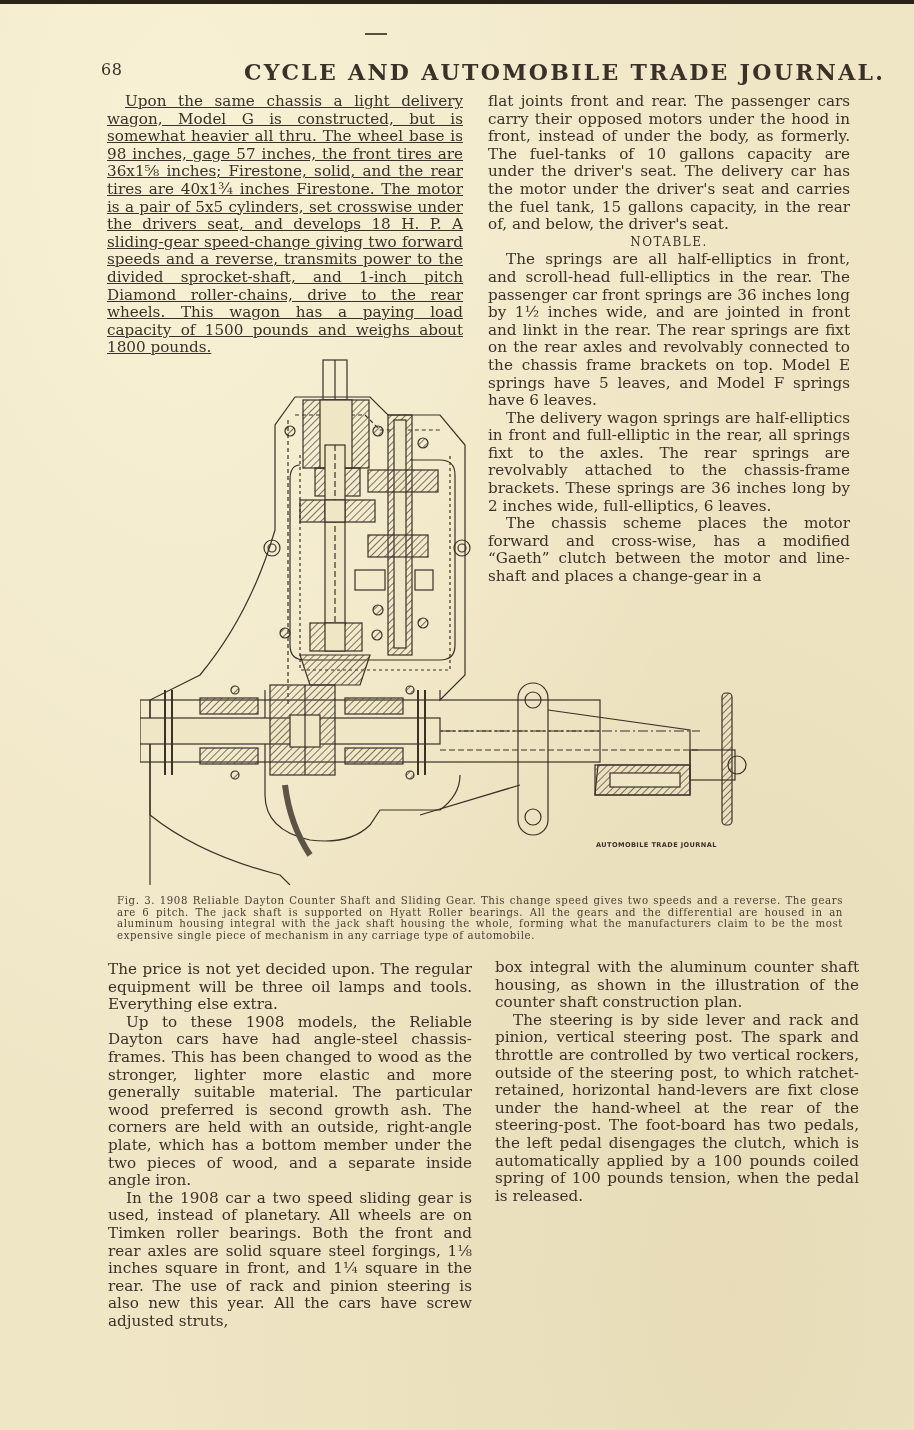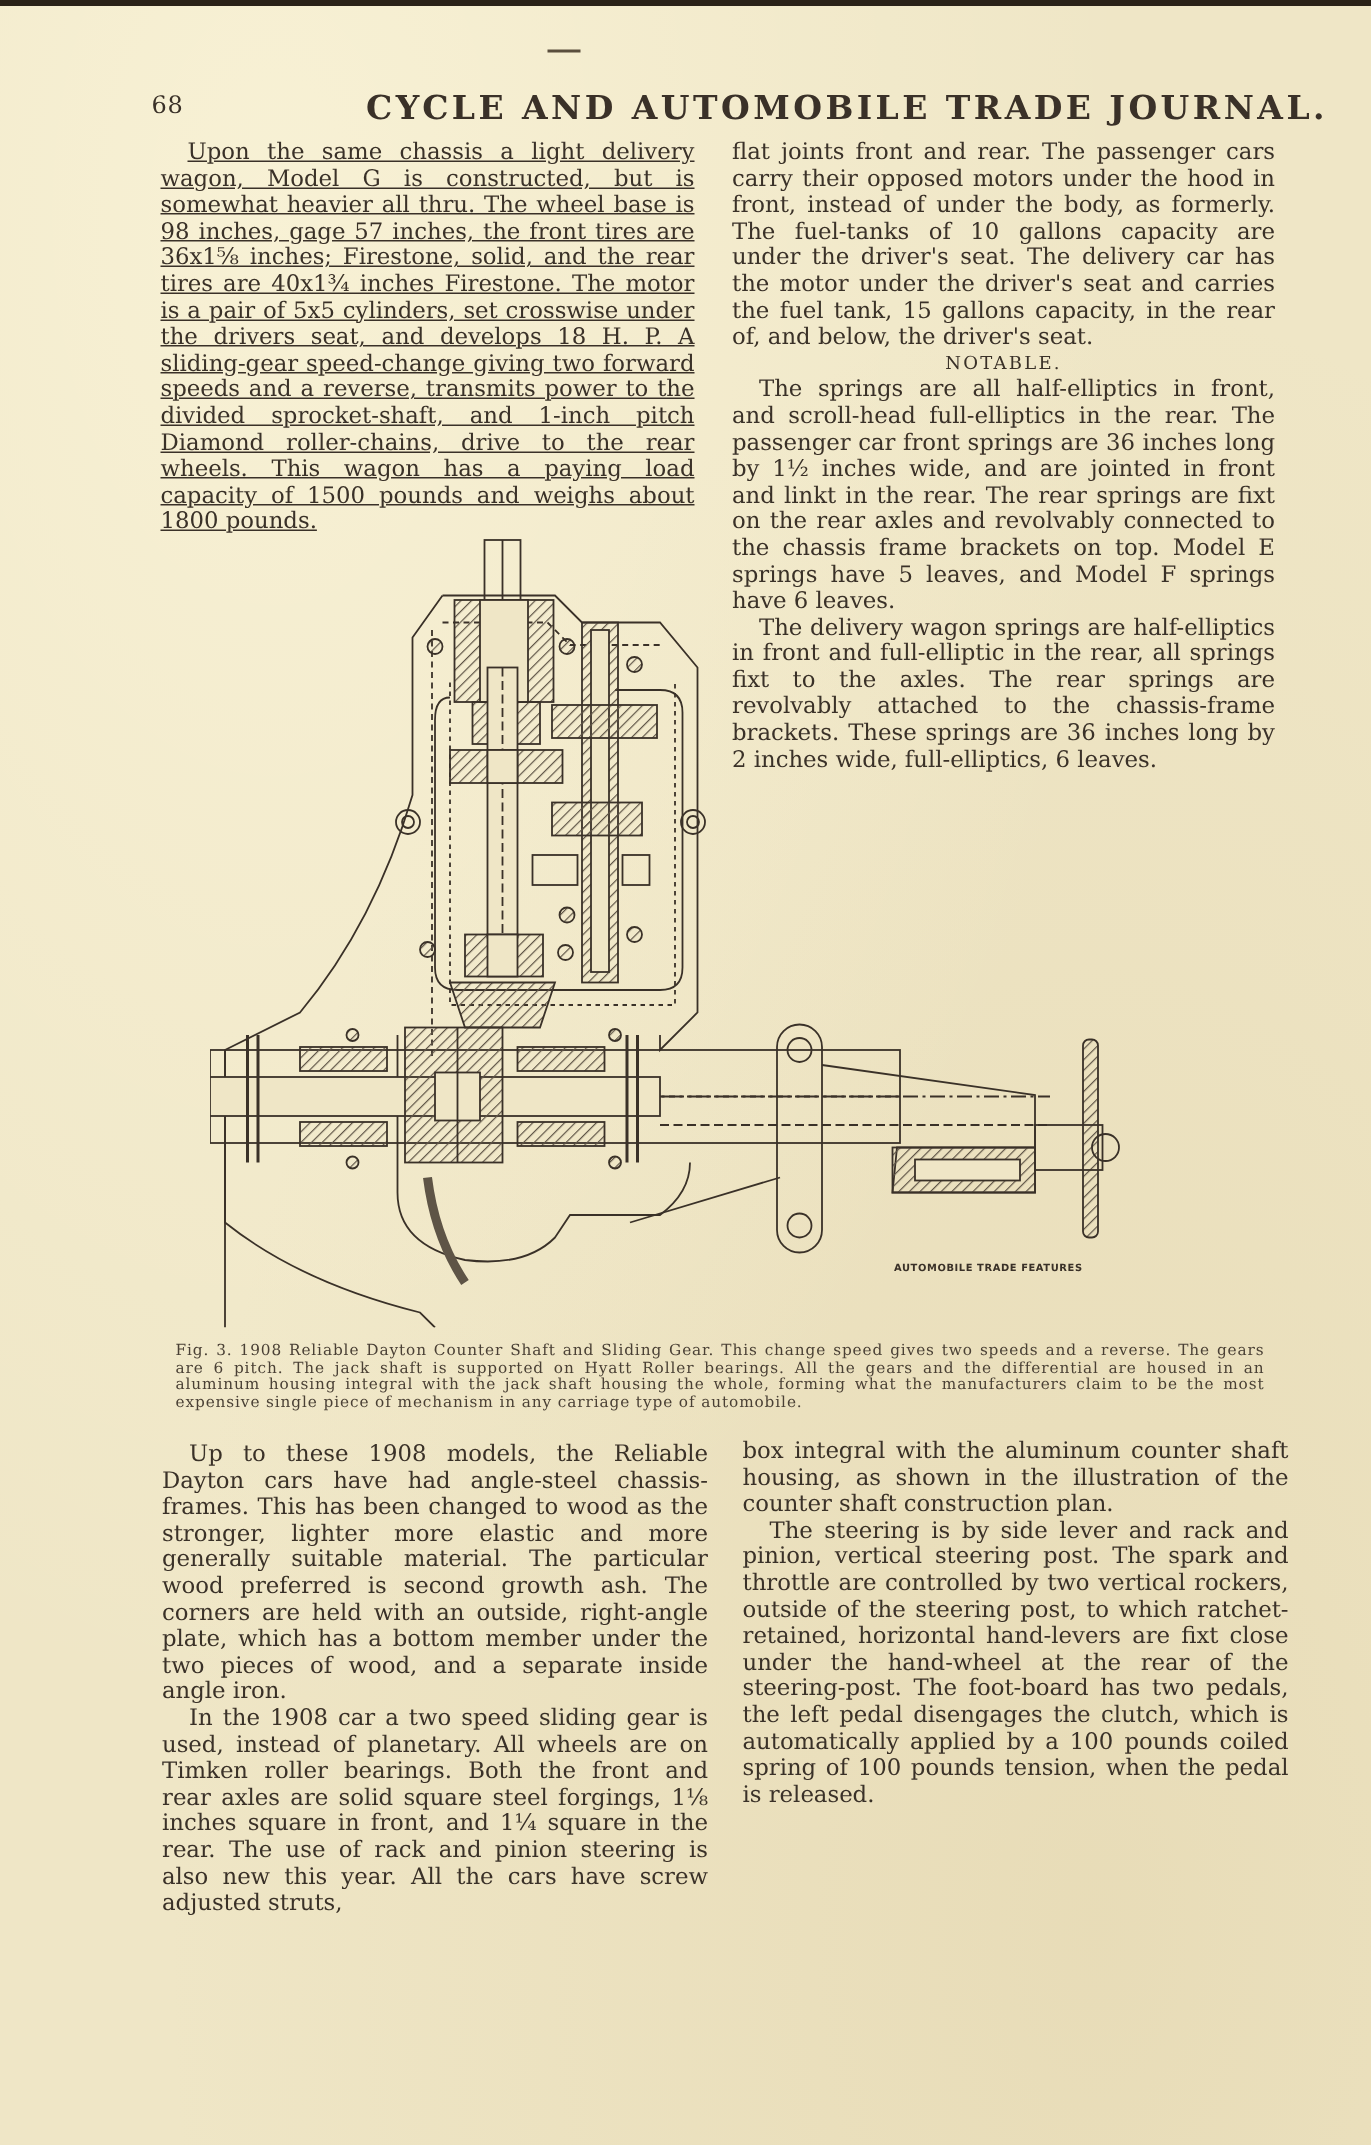--- a/index.html
+++ b/index.html
@@ -42,20 +42,21 @@
 
 <div class="col" id="col-top-left">
   <p class="last">Upon the same chassis a light delivery wagon, Model G is constructed, but is somewhat heavier all thru. The wheel base is 98 inches, gage 57 inches, the front tires are 36x1⅝ inches; Firestone, solid, and the rear tires are 40x1¾ inches Firestone. The motor is a pair of 5x5 cylinders, set crosswise under the drivers seat, and develops 18 H. P. A sliding-gear speed-change giving two forward speeds and a reverse, transmits power to the divided sprocket-shaft, and 1-inch pitch Diamond roller-chains, drive to the rear wheels. This wagon has a paying load capacity of 1500 pounds and weighs about 1800 pounds.</p>
 </div>
 
 <div class="col" id="col-top-right">
   <p class="noindent last">flat joints front and rear. The passenger cars carry their opposed motors under the hood in front, instead of under the body, as formerly. The fuel-tanks of 10 gallons capacity are under the driver's seat. The delivery car has the motor under the driver's seat and carries the fuel tank, 15 gallons capacity, in the rear of, and below, the driver's seat.</p>
   <p class="subhead">NOTABLE.</p>
   <p class="last">The springs are all half-elliptics in front, and scroll-head full-elliptics in the rear. The passenger car front springs are 36 inches long by 1½ inches wide, and are jointed in front and linkt in the rear. The rear springs are fixt on the rear axles and revolvably connected to the chassis frame brackets on top. Model E springs have 5 leaves, and Model F springs have 6 leaves.</p>
   <p class="last">The delivery wagon springs are half-elliptics in front and full-elliptic in the rear, all springs fixt to the axles. The rear springs are revolvably attached to the chassis-frame brackets. These springs are 36 inches long by 2 inches wide, full-elliptics, 6 leaves.</p>
+  <p>The chassis scheme places the motor forward and cross-wise, has a modified “Gaeth” clutch between the motor and line-shaft and places a change-gear in a</p>
 </div>
 
 <div class="figure">
   <svg viewBox="0 0 620 530" xmlns="http://www.w3.org/2000/svg">
     <defs>
       <pattern id="hatch" patternUnits="userSpaceOnUse" width="5" height="5" patternTransform="rotate(45)">
         <line x1="0" y1="0" x2="0" y2="5" stroke="#5e5446" stroke-width="1.6"></line>
       </pattern>
     </defs>
     <g fill="none" stroke="#3a3128" stroke-width="1.2">
@@ -142,25 +143,26 @@
       <rect x="470" y="418" width="70" height="14" fill="#efe6c6"></rect>
 
       <rect x="582" y="338" width="10" height="132" rx="4" fill="url(#hatch)"></rect>
       <rect x="550" y="395" width="45" height="30"></rect>
       <circle cx="597" cy="410" r="9"></circle>
       <line x1="300" y1="395" x2="560" y2="395" stroke-dasharray="6 3"></line>
       <line x1="300" y1="376" x2="560" y2="376" stroke-dasharray="10 3 2 3"></line>
     </g>
   </svg>
 </div>
-<div class="fig-credit">AUTOMOBILE TRADE FEATURES</div>
+<div class="fig-credit">AUTOMOBILE TRADE JOURNAL</div>
 
 <div class="caption">Fig. 3. 1908 Reliable Dayton Counter Shaft and Sliding Gear. This change speed gives two speeds and a reverse. The gears are 6 pitch. The jack shaft is supported on Hyatt Roller bearings. All the gears and the differential are housed in an aluminum housing integral with the jack shaft housing the whole, forming what the manufacturers claim to be the most expensive single piece of mechanism in any carriage type of automobile.</div>
 
 <div class="col" id="col-bottom-left">
+  <p class="noindent last">The price is not yet decided upon. The regular equipment will be three oil lamps and tools. Everything else extra.</p>
   <p class="last">Up to these 1908 models, the Reliable Dayton cars have had angle-steel chassis-frames. This has been changed to wood as the stronger, lighter more elastic and more generally suitable material. The particular wood preferred is second growth ash. The corners are held with an outside, right-angle plate, which has a bottom member under the two pieces of wood, and a separate inside angle iron.</p>
   <p>In the 1908 car a two speed sliding gear is used, instead of planetary. All wheels are on Timken roller bearings. Both the front and rear axles are solid square steel forgings, 1⅛ inches square in front, and 1¼ square in the rear. The use of rack and pinion steering is also new this year. All the cars have screw adjusted struts,</p>
 </div>
 
 <div class="col" id="col-bottom-right">
   <p class="noindent last">box integral with the aluminum counter shaft housing, as shown in the illustration of the counter shaft construction plan.</p>
   <p class="last">The steering is by side lever and rack and pinion, vertical steering post. The spark and throttle are controlled by two vertical rockers, outside of the steering post, to which ratchet-retained, horizontal hand-levers are fixt close under the hand-wheel at the rear of the steering-post. The foot-board has two pedals, the left pedal disengages the clutch, which is automatically applied by a 100 pounds coiled spring of 100 pounds tension, when the pedal is released.</p>
 </div>
 
 </body></html>

